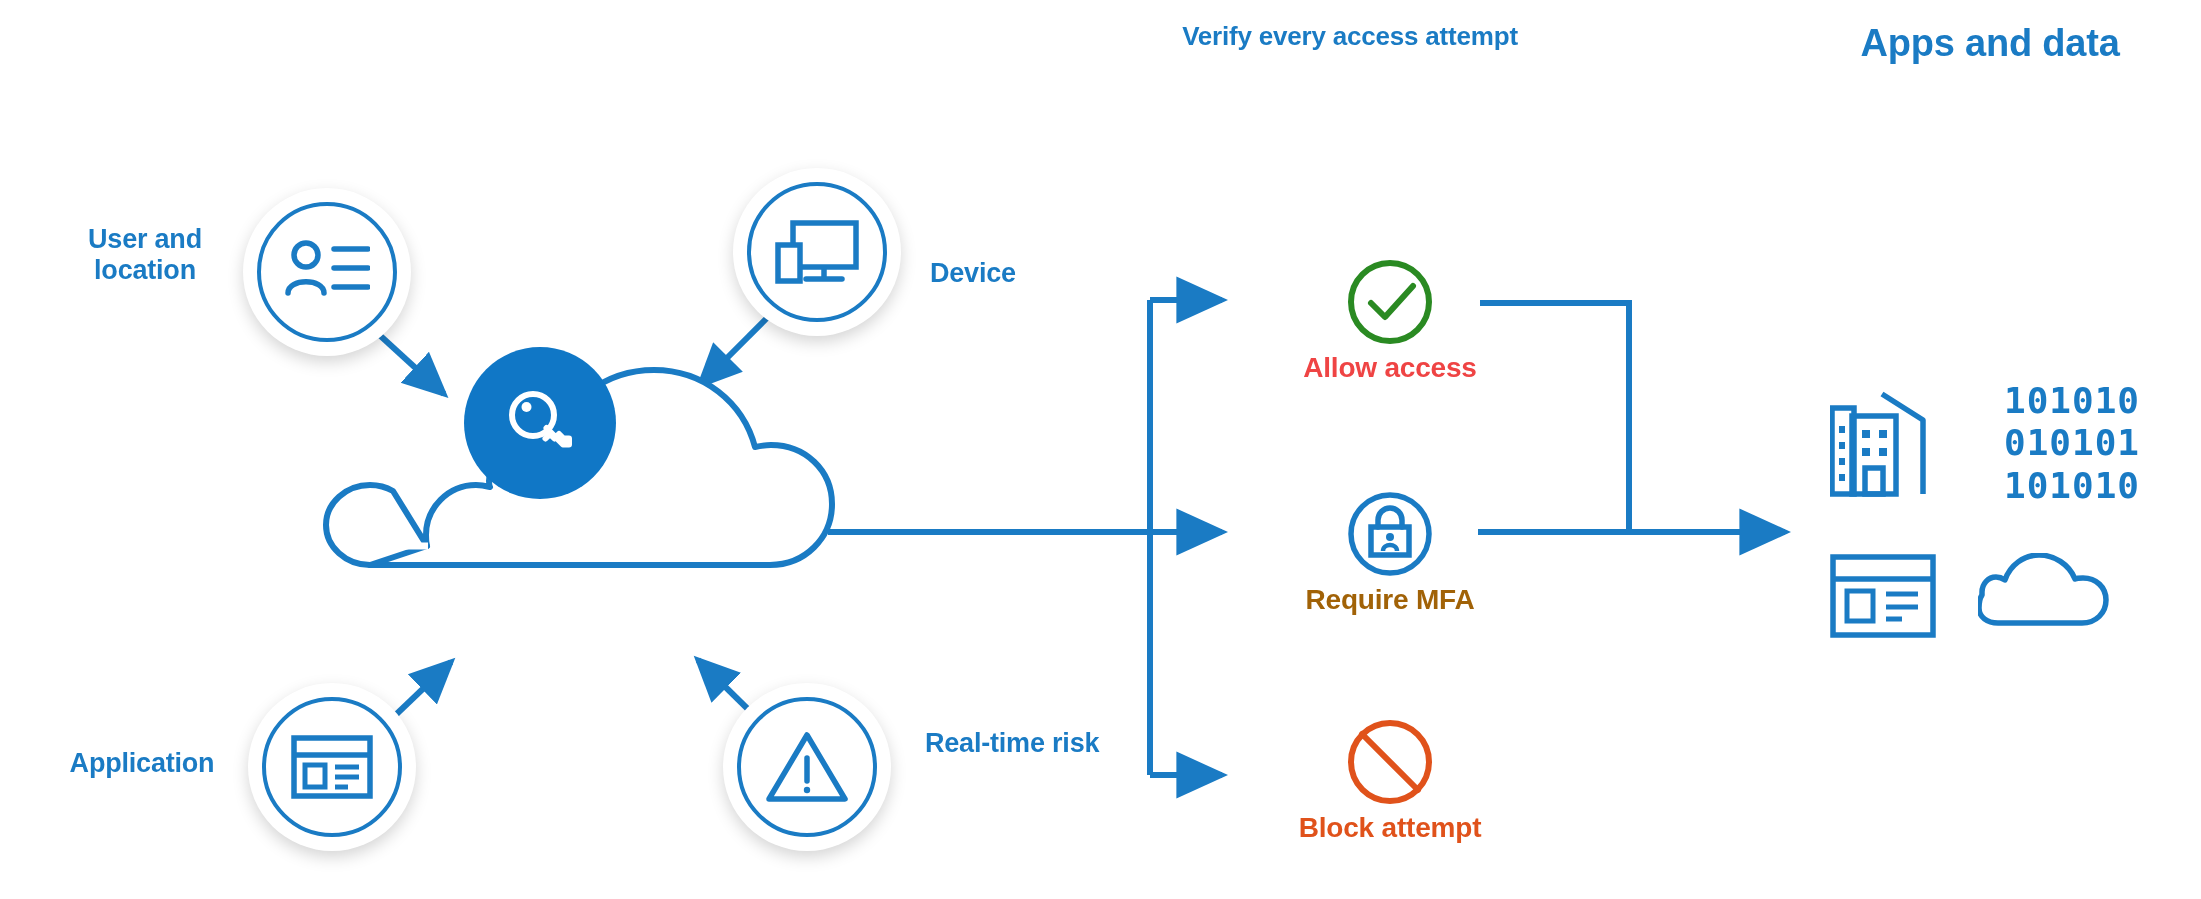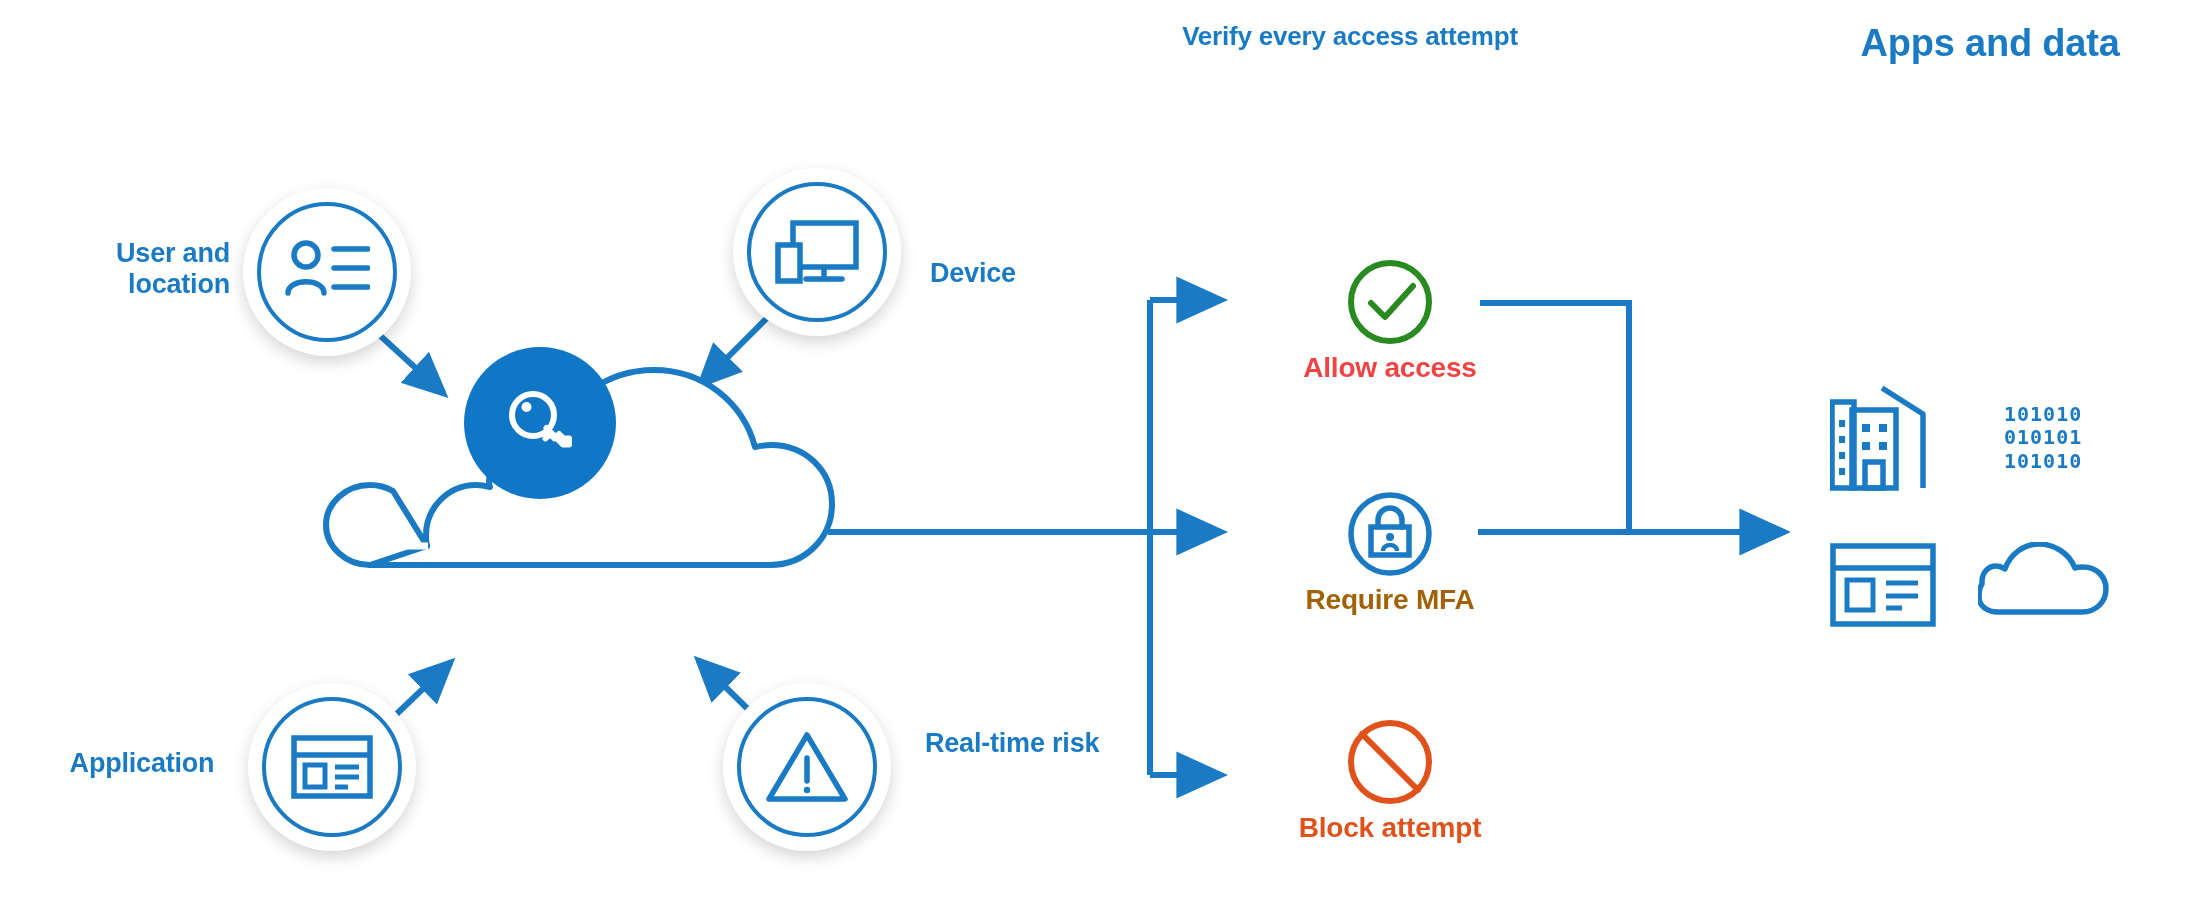--- a/index.html
+++ b/index.html
@@ -53,21 +53,21 @@
   .sig-label {
     position: absolute;
     font-weight: bold;
     color: #1a7bc4;
     font-size: 27px;
     line-height: 1.16;
     letter-spacing: -0.2px;
   }
 
   #node-user   { left: 243px; top: 188px; }
-  #lbl-user    { left: 60px;  top: 238px; width: 170px; text-align: right; }
+  #lbl-user    { left: 60px;  top: 224px; width: 170px; text-align: center; }
   #node-device { left: 733px; top: 168px; }
   #lbl-device  { left: 930px; top: 258px; width: 210px; text-align: left; }
   #node-app    { left: 248px; top: 683px; }
   #lbl-app     { left: 42px;  top: 748px; width: 200px; text-align: center; }
   #node-risk   { left: 723px; top: 683px; }
   #lbl-risk    { left: 925px; top: 728px; width: 180px; text-align: left; }
 
   .dec-item { position: absolute; text-align: center; width: 300px; }
   .dec-label {
     font-weight: bold;
@@ -78,21 +78,21 @@
   #dec-allow { left: 1240px; top: 258px; }
   #dec-mfa   { left: 1240px; top: 490px; }
   #dec-block { left: 1240px; top: 718px; }
 
   .apps-grid { position: absolute; left: 1830px; top: 380px; }
   .apps-row { display: flex; align-items: center; }
   .binary-txt {
     font-family: "DejaVu Sans Mono", monospace;
     color: #1a7bc4;
     font-weight: bold;
-    font-size: 20px;
+    font-size: 36px;
     line-height: 1.18;
     letter-spacing: 1px;
     white-space: pre;
   }
   svg { display: block; }
   #wires { position: absolute; left: 0; top: 0; pointer-events: none; }
 </style>
 </head>
 <body>
 

